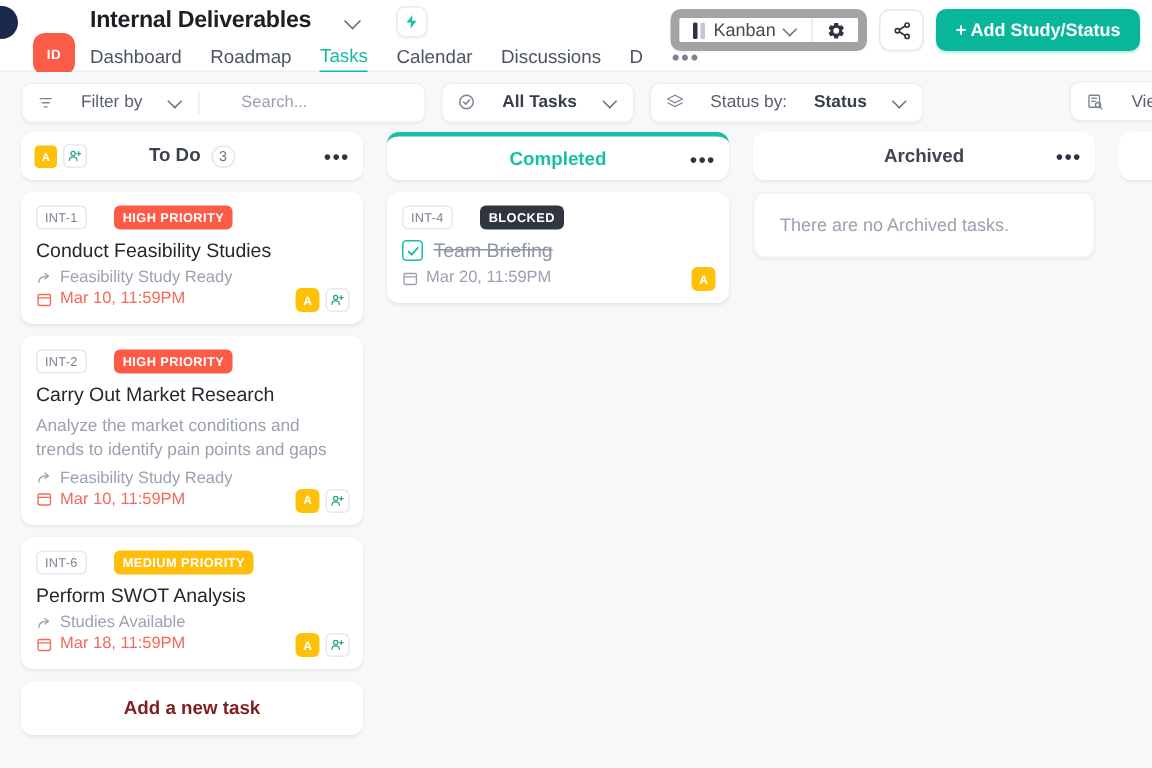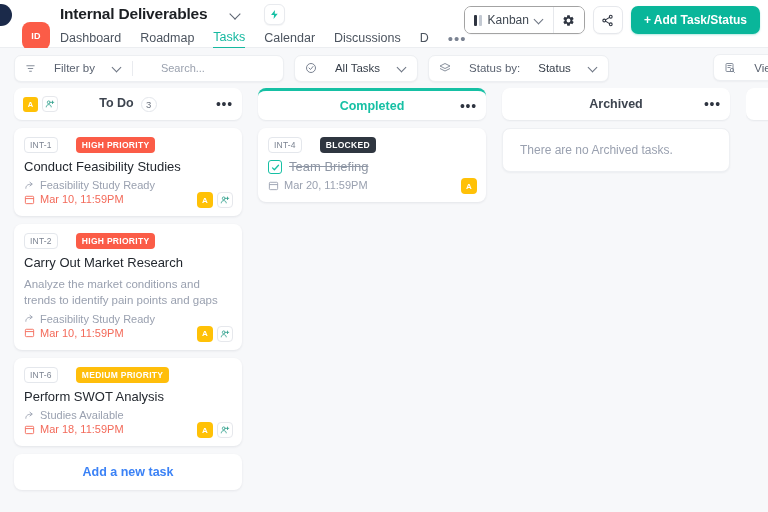--- a/index.html
+++ b/index.html
@@ -69,21 +69,21 @@
   .nav-dots {
     color: #7b8392; font-size: 15px; letter-spacing: 1px; line-height: 10px; cursor: pointer;
   }
 
   .hdr-right {
     position: absolute; right: 8px; top: 6px;
     display: flex; align-items: center; gap: 8px;
   }
   .seg {
     display: flex; align-items: stretch;
-    border: 1px solid #a3a3a3; border-radius: 7px; overflow: hidden;
+    border: 6px solid #a3a3a3; border-radius: 7px; overflow: hidden;
     background: #fff; height: 28px;
     box-shadow: 0 1px 1px rgba(20,30,50,.04);
   }
   .seg-btn {
     display: flex; align-items: center; gap: 6px;
     padding: 0 9px; font-size: 12px; color: #414953; cursor: pointer; background: #fff;
   }
   .seg-divider { width: 1px; background: #e6e8ec; }
   .kanban-ico { display: flex; gap: 2px; align-items: center; }
   .kanban-ico i { display: block; width: 3px; height: 11px; border-radius: 1px; background: #2e3440; }
@@ -121,21 +121,21 @@
     white-space: nowrap;
   }
   .tb-vdiv { width: 1px; height: 15px; background: #e9ebef; }
   .tb-search { width: 150px; color: #9aa1ae; }
   .tb-search input {
     border: 0; outline: 0; font-size: 11px; color: #5a6270; width: 112px;
     font-family: "Liberation Sans", sans-serif; background: transparent;
   }
   .tb-search input::placeholder { color: #9aa1ae; }
   .tb-label { color: #5a6270; }
-  .tb-value { color: #363e49; font-weight: normal; }
+  .tb-value { color: #363e49; font-weight: bold; }
   .chev-sm { width: 9px; height: 9px; position: relative; display: inline-block; }
   .chev-sm::after {
     content: ""; position: absolute; left: 0px; top: 0px;
     width: 6px; height: 6px;
     border-right: 1.5px solid #6c7482; border-bottom: 1.5px solid #6c7482;
     transform: rotate(45deg);
   }
   .tb-view { position: absolute; right: -22px; top: 6px; }
 
   
@@ -226,21 +226,21 @@
 
   .empty-box {
     background: #fff; border-radius: 8px; border: 1px solid #eef0f3;
     height: 44px; display: flex; align-items: center; padding-left: 17px;
     font-size: 12px; color: #9aa1b0;
     box-shadow: 0 1px 2px rgba(20,30,50,.05);
   }
   .add-task {
     background: #fff; border-radius: 8px; height: 36px;
     display: flex; align-items: center; justify-content: center;
-    font-size: 12.5px; font-weight: bold; color: #3b82f6; cursor: pointer;
+    font-size: 12.5px; font-weight: bold; color: #7f1d1d; cursor: pointer;
     box-shadow: 0 1px 2.5px rgba(20,30,50,.08); margin-top: 3px;
   }
 </style>
 </head>
 <body>
 
 <div class="topbar">
   <div class="left-orb"></div>
   <div class="app-logo">ID</div>
 
@@ -284,21 +284,21 @@
     </div>
     <div class="icon-btn">
       <svg width="13" height="13" viewBox="0 0 24 24" fill="none" stroke="#2e3440" stroke-width="2">
           <circle cx="18" cy="5" r="2.6"></circle>
           <circle cx="6" cy="12" r="2.6"></circle>
           <circle cx="18" cy="19" r="2.6"></circle>
           <line x1="8.3" y1="10.8" x2="15.7" y2="6.2"></line>
           <line x1="8.3" y1="13.2" x2="15.7" y2="17.8"></line>
         </svg>
     </div>
-    <div class="add-btn">+ Add Task/Status</div>
+    <div class="add-btn">+ Add Study/Status</div>
   </div>
 </div>
 
 <div class="toolbar">
   <div class="tb-group">
     <div class="tb-cell">
       <svg width="11" height="11" viewBox="0 0 24 24" fill="none" stroke="#7b8392" stroke-width="2" stroke-linecap="round">
           <line x1="4" y1="6" x2="20" y2="6"></line>
           <line x1="7" y1="12" x2="17" y2="12"></line>
           <line x1="10" y1="18" x2="14" y2="18"></line>

